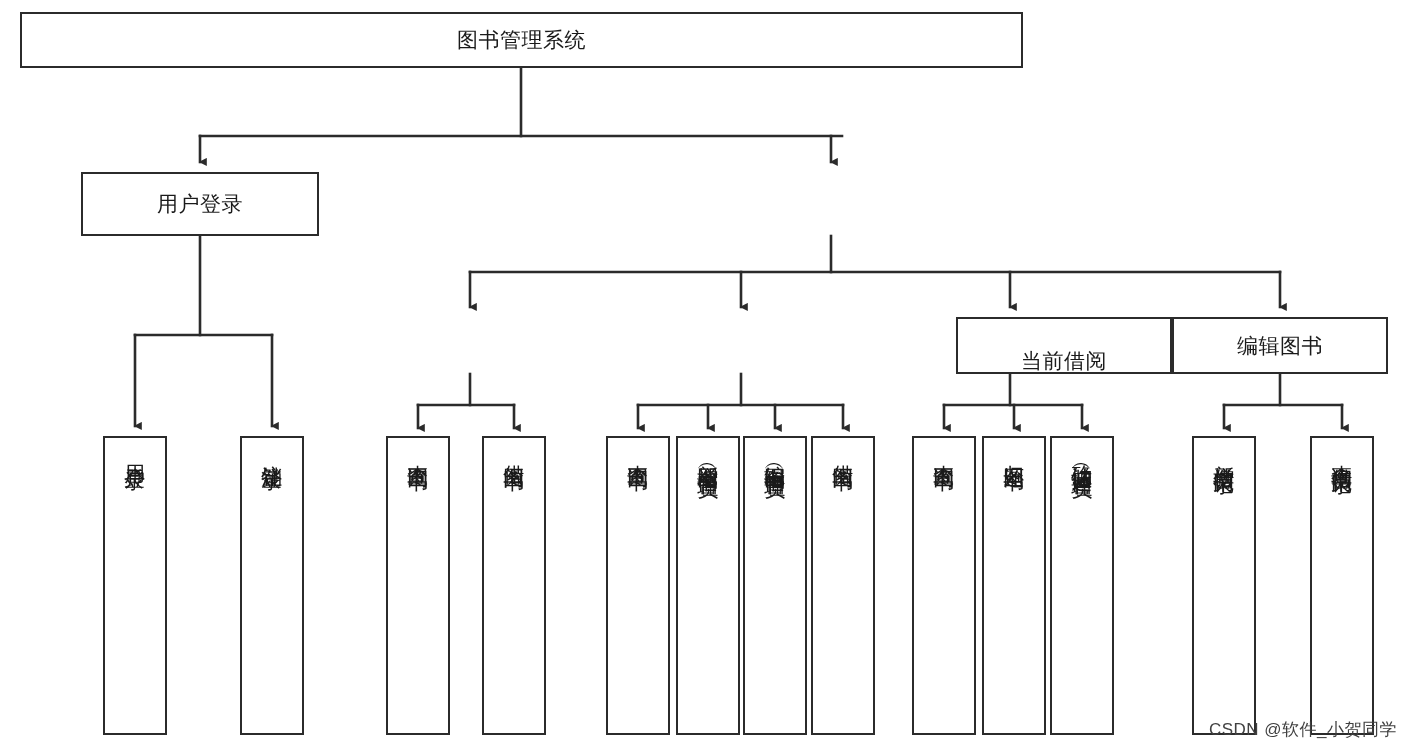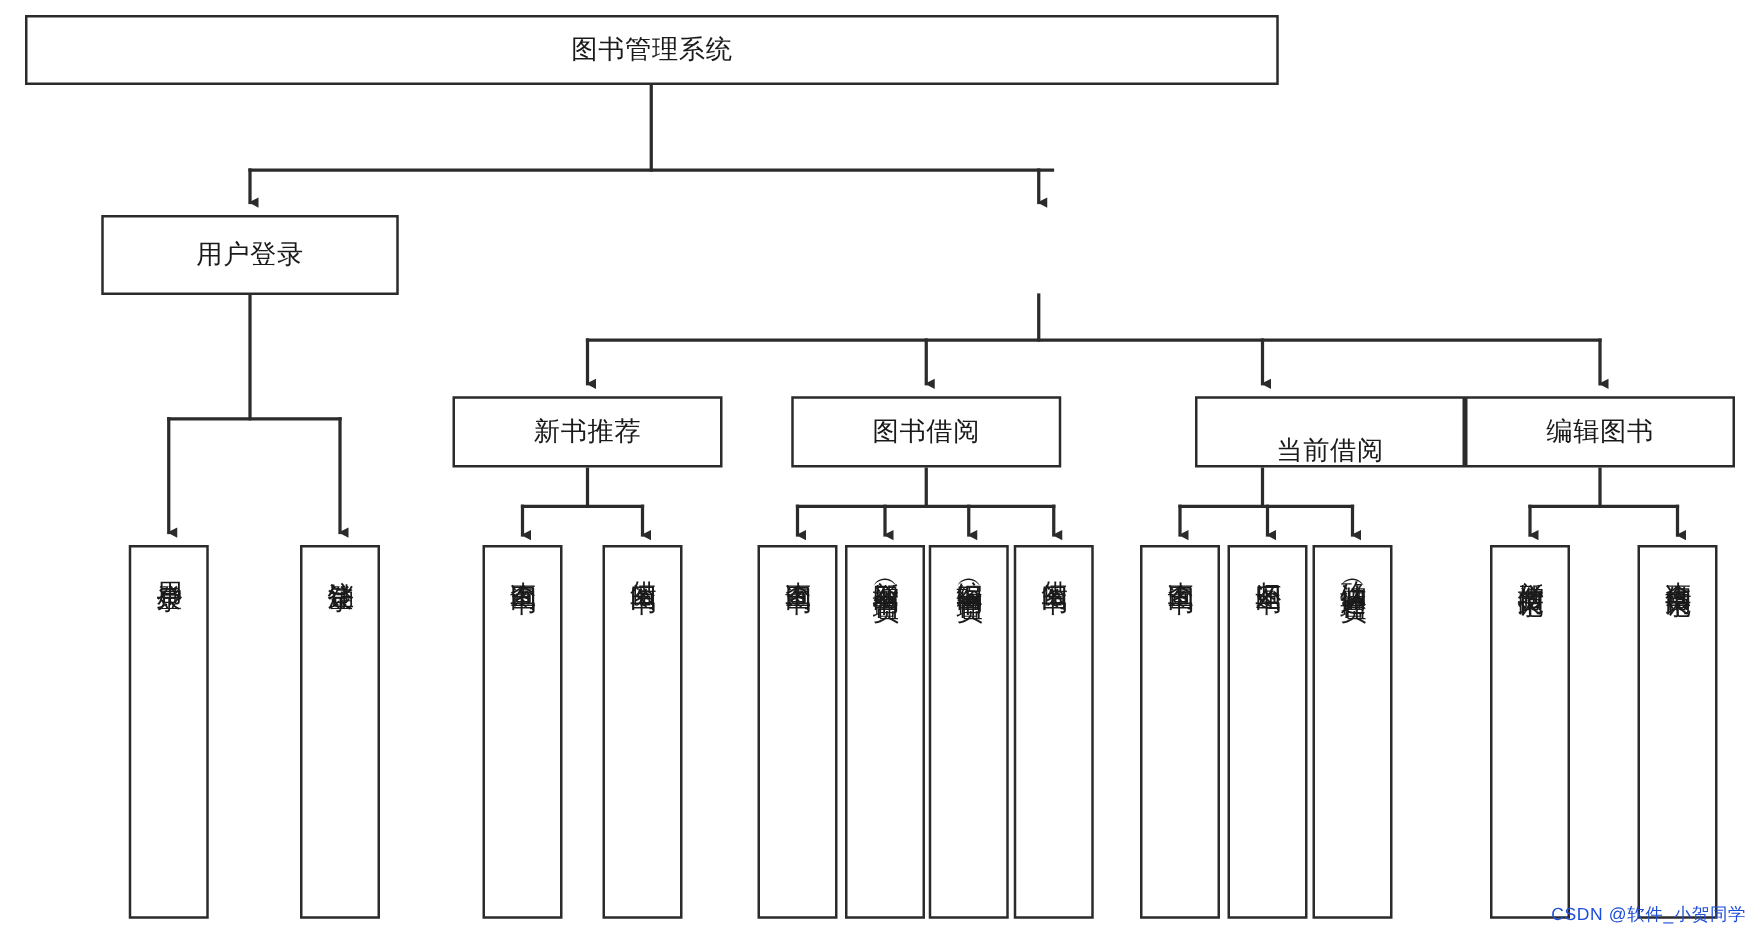--- a/index.html
+++ b/index.html
@@ -58,22 +58,22 @@
     white-space: nowrap;
     letter-spacing: 2px;
   }
   .node-label {
     display: block;
   }
   #watermark {
     position: absolute;
     right: 8px;
     bottom: 6px;
-    font-size: 14px;
-    color: #1d4ed8;
+    font-size: 17px;
+    color: #404040;
     letter-spacing: 0.5px;
     white-space: nowrap;
     user-select: none;
   }
 </style>
 </head>
 <body>
 
 <div id="diagram-root">
 
@@ -133,26 +133,20 @@
   </svg>
 
   <div class="node level-root" style="left:20px; top:12px; width:1003px; height:56px;">
     <span class="node-label">图书管理系统</span>
   </div>
 
   <div class="node level-2" style="left:81px; top:172px; width:238px; height:64px;">
     <span class="node-label">用户登录</span>
   </div>
 
-  <div class="node level-3" style="left:362px; top:317px; width:216px; height:57px;">
-    <span class="node-label">新书推荐</span>
-  </div>
-  <div class="node level-3" style="left:633px; top:317px; width:216px; height:57px;">
-    <span class="node-label">图书借阅</span>
-  </div>
   <div class="node level-3" style="left:956px; top:317px; width:216px; height:57px;align-items:flex-end;">
     <span class="node-label">当前借阅</span>
   </div>
   <div class="node level-3" style="left:1172px; top:317px; width:216px; height:57px;">
     <span class="node-label">编辑图书</span>
   </div>
 
   <div class="node leaf" style="left:103px; top:436px; width:64px; height:299px;">
     <span class="leaf-text">用户登录</span>
   </div>

